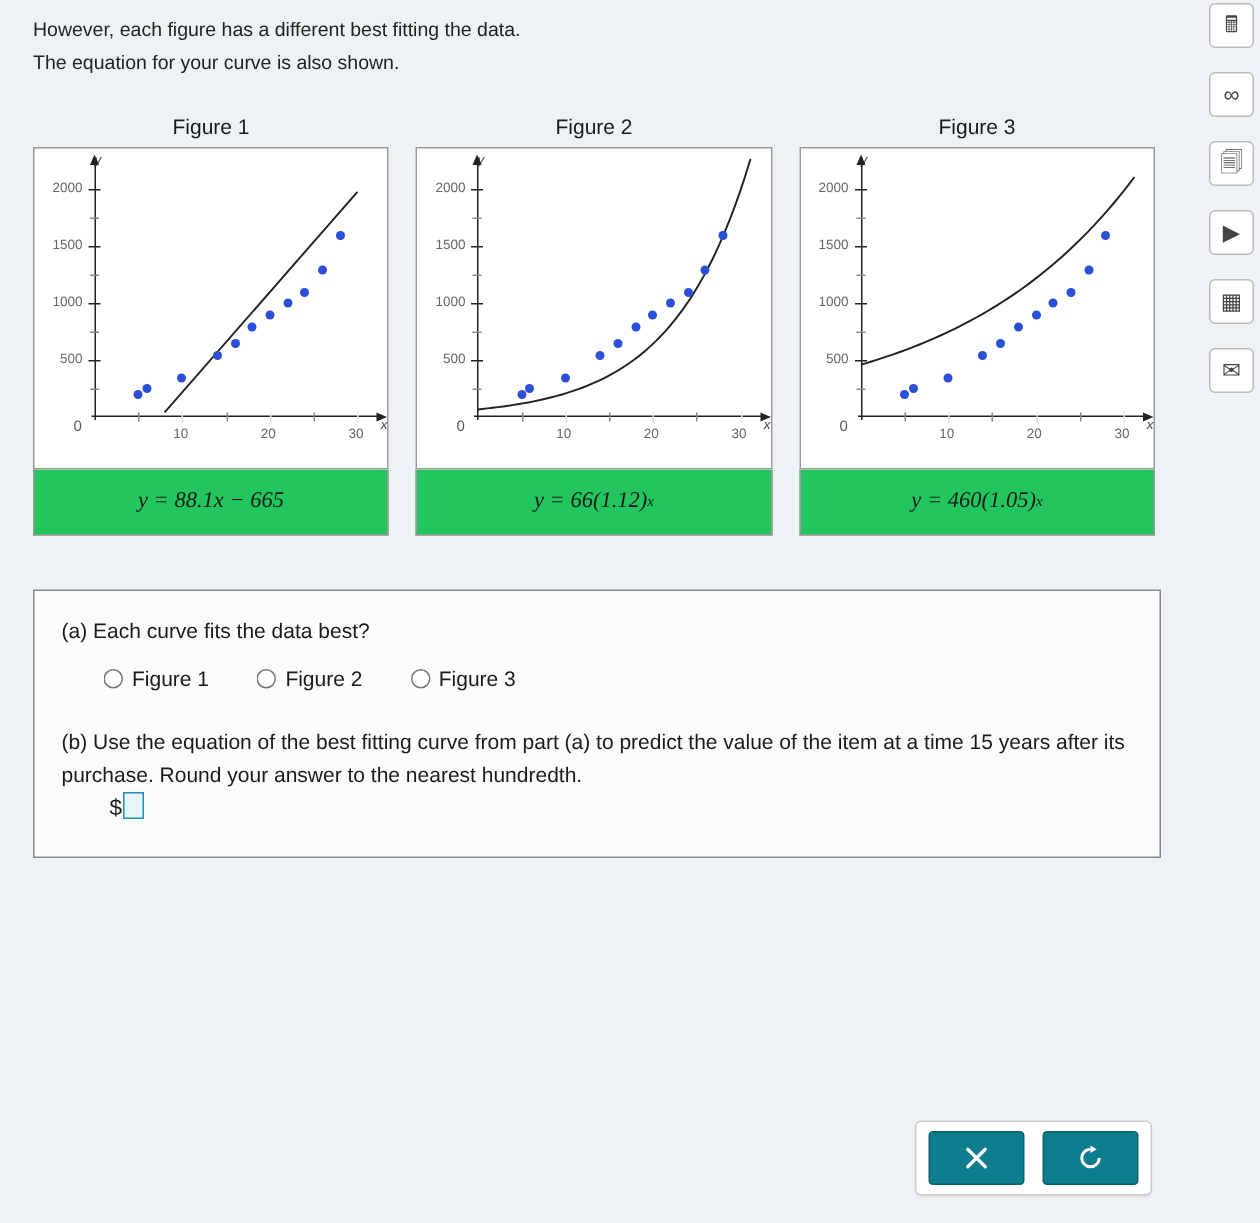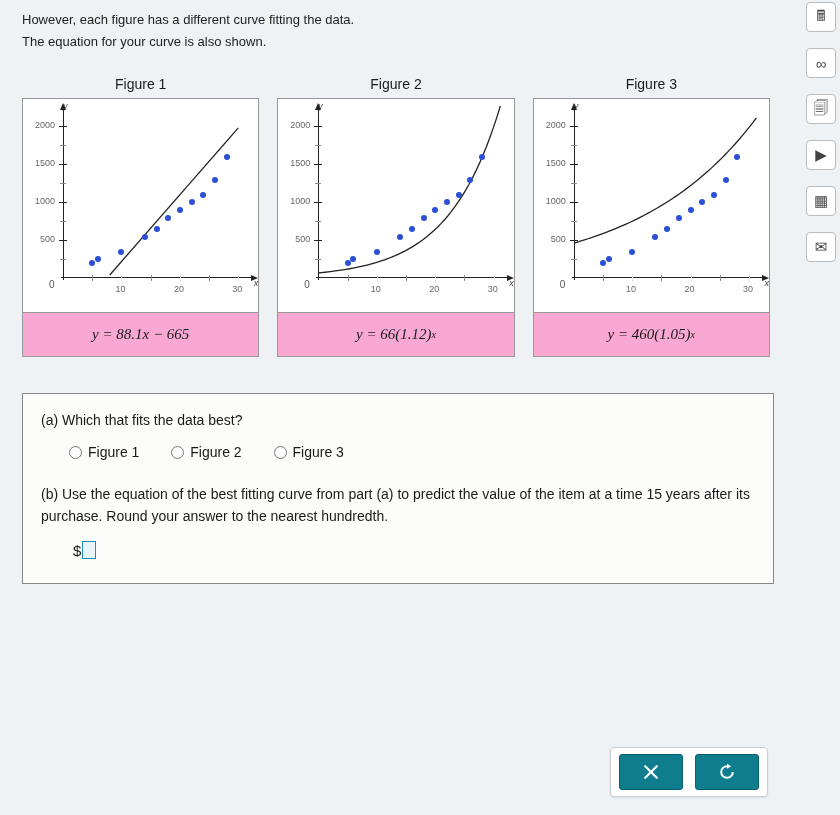--- a/index.html
+++ b/index.html
@@ -57,38 +57,38 @@
   .origin { position: absolute; left: 26px; bottom: 22px; font-size: 10px; color: #555; }
   .pt {
     position: absolute; width: 6px; height: 6px; border-radius: 50%;
     background: #2b4fd6; transform: translate(-50%, 50%);
   }
   svg.curve { position: absolute; left: 0; top: 0; width: 100%; height: 100%; overflow: visible; }
   .eq-box {
     border: 1px solid #999; border-top: none;
     height: 44px; display: flex; align-items: center; justify-content: center;
     font-family: "Times New Roman", serif; font-size: 15px; font-style: italic;
-    background: #f9a8d4;
+    background: #22c55e;
   }
   .eq-box .upright { font-style: normal; }
   .eq-box sup { font-size: 10px; font-style: italic; }
 
   .qbox {
     border: 1px solid #888;
     background: #fcfcfb;
     padding: 16px 18px 20px 18px;
     font-size: 14px;
     line-height: 1.55;
     width: 752px;
   }
   .qa-label { display: inline; }
   .radios { margin: 10px 0 18px 28px; }
   .radio-wrap { display: inline-flex; align-items: center; margin-right: 28px; cursor: pointer; }
   .radio-wrap input { margin-right: 6px; }
-  .qb { margin-bottom: 12px; }
+  .qb { }
   .qb-text { display: inline; }
   .ans-line { margin-left: 32px; font-size: 15px; }
   .ans-input {
     display: inline-block; width: 14px; height: 18px;
     border: 1.5px solid #1f8fb8; background: #e7f5fb;
     vertical-align: -3px; margin-left: 1px;
   }
 
   .btn-tray {
     position: absolute;
@@ -118,21 +118,21 @@
     background: #fff; display: flex; align-items: center; justify-content: center;
     color: #444; font-size: 15px; cursor: pointer;
   }
 </style>
 </head>
 <body>
 
 <div class="content">
   <div class="intro">
     <div class="gap"></div>
-    <p>However, each figure has a different curve fitting the data.</p>
+    <p>However, each figure has a different best fitting the data.</p>
     <p>The equation for your curve is also shown.</p>
     <div class="gap"></div>
   </div>
 
   <div class="figs">
 
     <div class="fig">
       <div class="fig-title">Figure 1</div>
       <div class="chart-box">
         <span class="yl">y</span>
@@ -302,21 +302,21 @@
             <div class="pt" style="left: 151.938px; bottom: 98.6818px;"></div>
             <div class="pt" style="left: 163.625px; bottom: 121.455px;"></div>
           </div>
       </div>
       <div class="eq-box">y = 460(1.05)<sup>x</sup></div>
     </div>
   </div>
 
   <div class="qbox">
     <div>
-      <span class="qa-label">(a) Which that fits the data best?</span>
+      <span class="qa-label">(a) Each curve fits the data best?</span>
       <div class="radios">
         <label class="radio-wrap">
           <input type="radio" name="qa" style="">
           <span>Figure 1</span>
         </label>
         <label class="radio-wrap">
           <input type="radio" name="qa" style="">
           <span>Figure 2</span>
         </label>
         <label class="radio-wrap">

